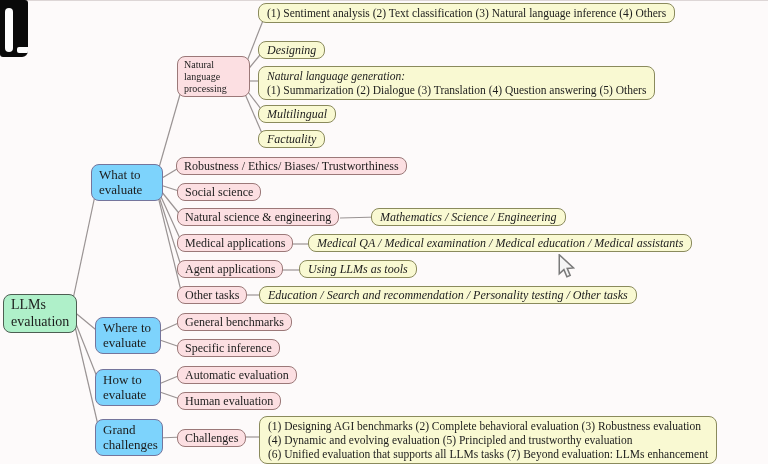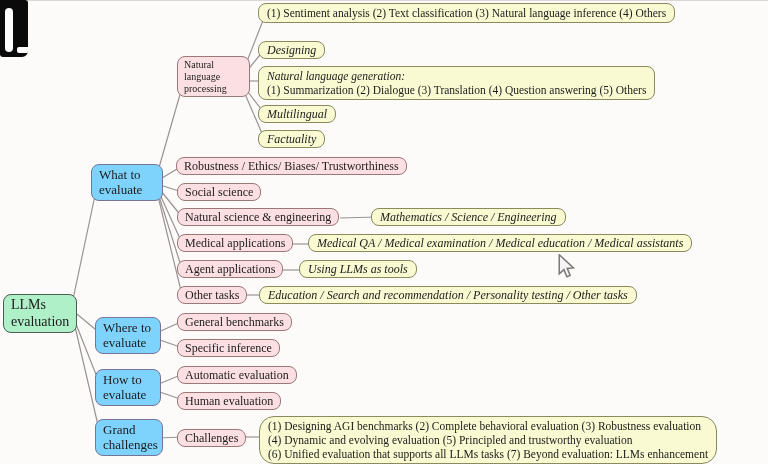--- a/index.html
+++ b/index.html
@@ -124,21 +124,21 @@
 <div class="node leaf big" style="left:258px;top:66px;">
   <span class="t">Natural language generation:</span>
   <span class="b">(1) Summarization (2) Dialogue (3) Translation (4) Question answering (5) Others</span>
 </div>
 <div class="node leaf" style="left:258px;top:105px;">Multilingual</div>
 <div class="node leaf" style="left:258px;top:130px;">Factuality</div>
 <div class="node leaf" style="left:371px;top:208px;">Mathematics / Science / Engineering</div>
 <div class="node leaf" style="left:308px;top:234px;">Medical QA / Medical examination / Medical education / Medical assistants</div>
 <div class="node leaf" style="left:299px;top:260px;">Using LLMs as tools</div>
 <div class="node leaf" style="left:259px;top:286px;">Education / Search and recommendation / Personality testing / Other tasks</div>
-<div class="node leaf big" style="left:259px;top:416px;border-radius:15px;">
+<div class="node leaf big" style="left:259px;top:416px;">
   <span class="ln">(1) Designing AGI benchmarks (2) Complete behavioral evaluation (3) Robustness evaluation</span>
   <span class="ln">(4) Dynamic and evolving evaluation (5) Principled and trustworthy evaluation</span>
   <span class="ln">(6) Unified evaluation that supports all LLMs tasks (7) Beyond evaluation: LLMs enhancement</span>
 </div>
 
 <div class="artifact">
   <div class="pill"></div>
   <div class="dash"></div>
 </div>
 

